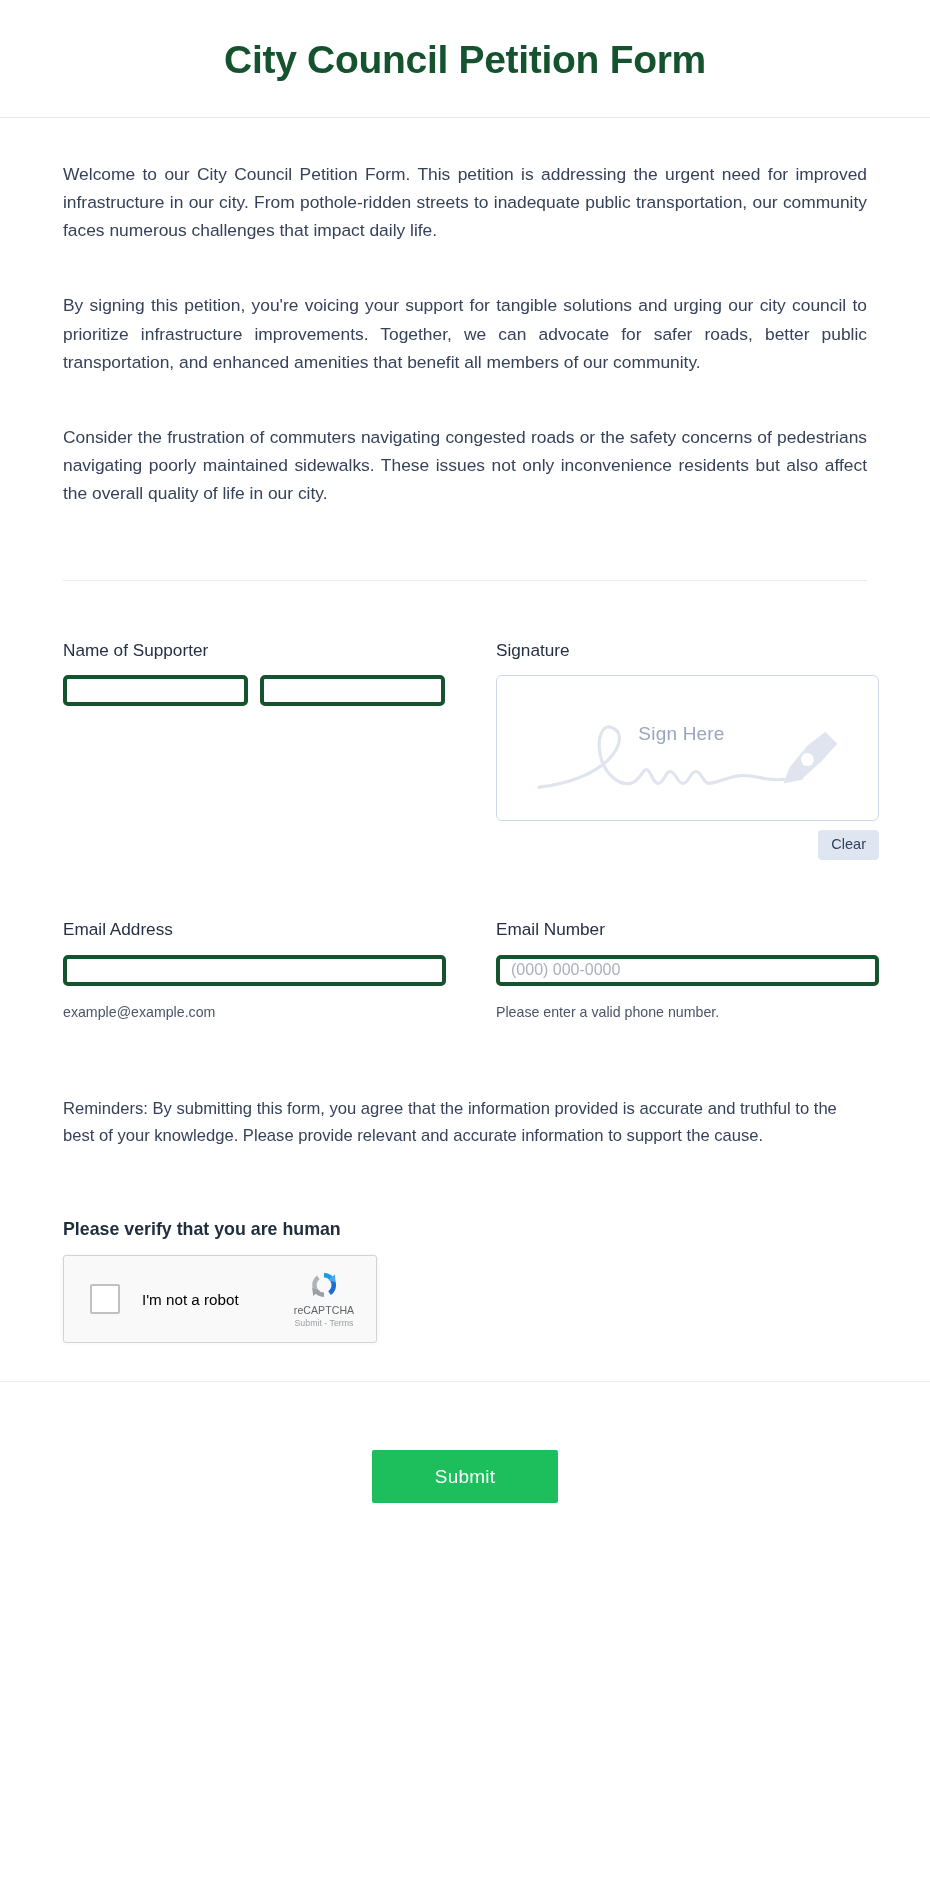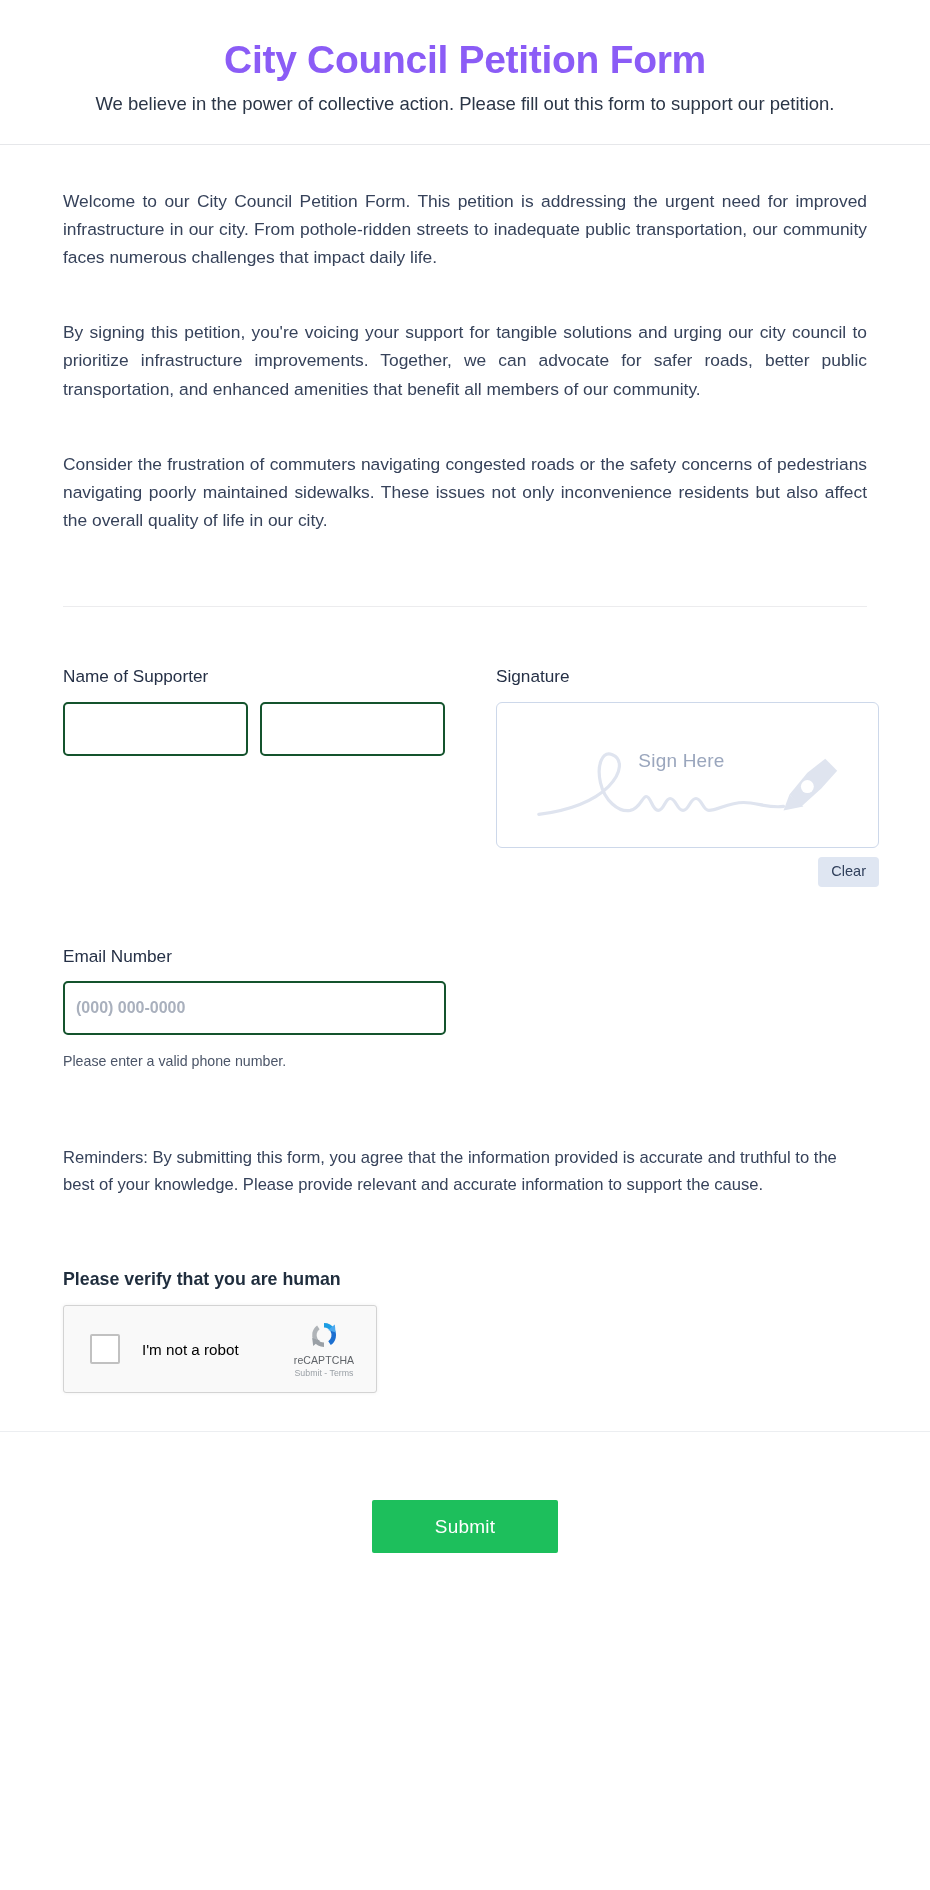--- a/index.html
+++ b/index.html
@@ -25,21 +25,21 @@
 
   
   .form-header {
     padding: 38px 70px 26px 70px;
     text-align: center;
     border-bottom: 1px solid #e6e7ea;
   }
   .form-title {
     font-size: 39px;
     font-weight: bold;
-    color: #8b5cf6;
+    color: #14532d;
     margin: 0 0 8px 0;
     letter-spacing: -0.3px;
     line-height: 1.15;
   }
   .form-subtitle {
     font-size: 18.5px;
     font-weight: normal;
     color: #2b3647;
     margin: 0 auto;
     max-width: 800px;
@@ -96,32 +96,31 @@
     color: #253046;
     margin-bottom: 14px;
     display: block;
     line-height: 1.3;
   }
   .input-pair {
     display: flex;
     gap: 12px;
   }
   .text-input {
-    height: 54px;
-    border: 2px solid #14532d;
+    height: 31px;
+    border: 4px solid #14532d;
     border-radius: 5px;
     background: #ffffff;
     font-family: "Liberation Sans", sans-serif;
     font-size: 16px;
     color: #2c3345;
     padding: 0 11px;
     outline: none;
     width: 100%;
     display: block;
-    font-weight: bold;
   }
   .text-input::placeholder {
     color: #a9b0bd;
   }
   .half { width: 185px; flex: 0 0 185px; }
   .sub-label {
     font-size: 14.2px;
     color: #4b5568;
     margin-top: 12px;
     display: block;
@@ -283,21 +282,20 @@
     letter-spacing: 0.2px;
   }
 </style>
 </head>
 <body>
 
 <div class="page">
 
   <div class="form-header">
     <h1 class="form-title">City Council Petition Form</h1>
-    <p class="form-subtitle">We believe in the power of collective action. Please fill out this form to support our petition.</p>
   </div>
 
   <div class="intro">
     <p>Welcome to our City Council Petition Form. This petition is addressing the urgent need for improved infrastructure in our city. From pothole-ridden streets to inadequate public transportation, our community faces numerous challenges that impact daily life.</p>
     <p class="gap">By signing this petition, you're voicing your support for tangible solutions and urging our city council to prioritize infrastructure improvements. Together, we can advocate for safer roads, better public transportation, and enhanced amenities that benefit all members of our community.</p>
     <p class="gap">Consider the frustration of commuters navigating congested roads or the safety concerns of pedestrians navigating poorly maintained sidewalks. These issues not only inconvenience residents but also affect the overall quality of life in our city.</p>
   </div>
 
   <div class="section-divider"></div>
 
@@ -330,20 +328,25 @@
         </div>
         <div class="clear-row">
           <button class="clear-btn">Clear</button>
         </div>
       </div>
 
     </div>
 
     <div class="field-row">
 
+      <div class="field-col">
+        <span class="field-label">Email Address</span>
+        <input class="text-input" type="text" placeholder="" style="">
+        <span class="hint">example@example.com</span>
+      </div>
 
       <div class="field-col">
         <span class="field-label">Email Number</span>
         <input class="text-input" type="text" placeholder="(000) 000-0000" style="">
         <span class="hint">Please enter a valid phone number.</span>
       </div>
 
     </div>
 
   </div>

